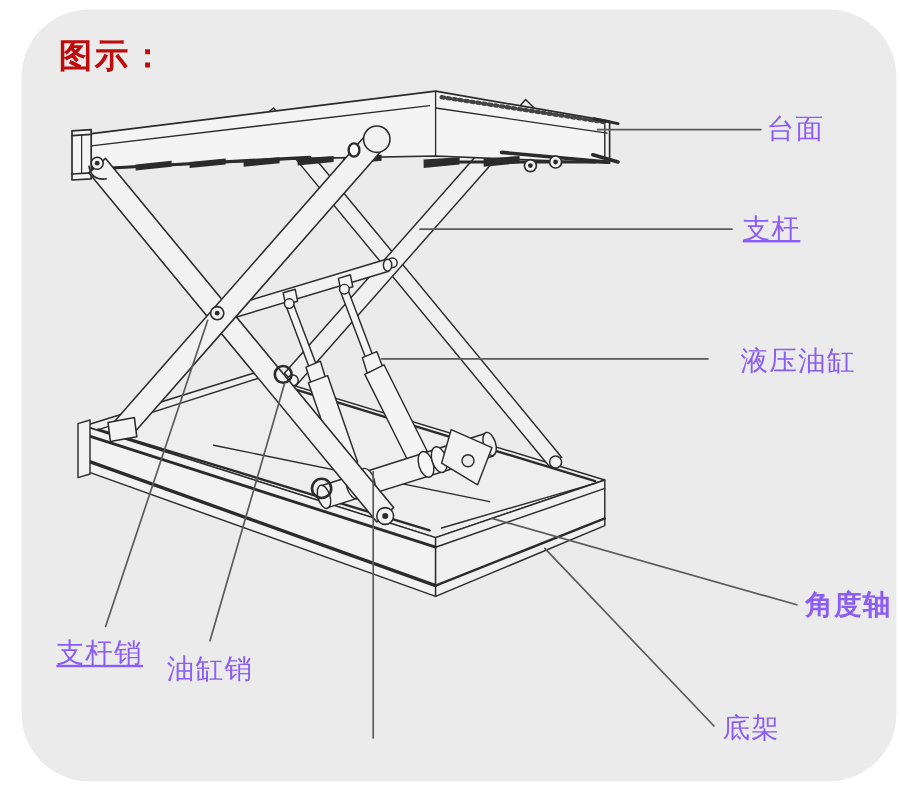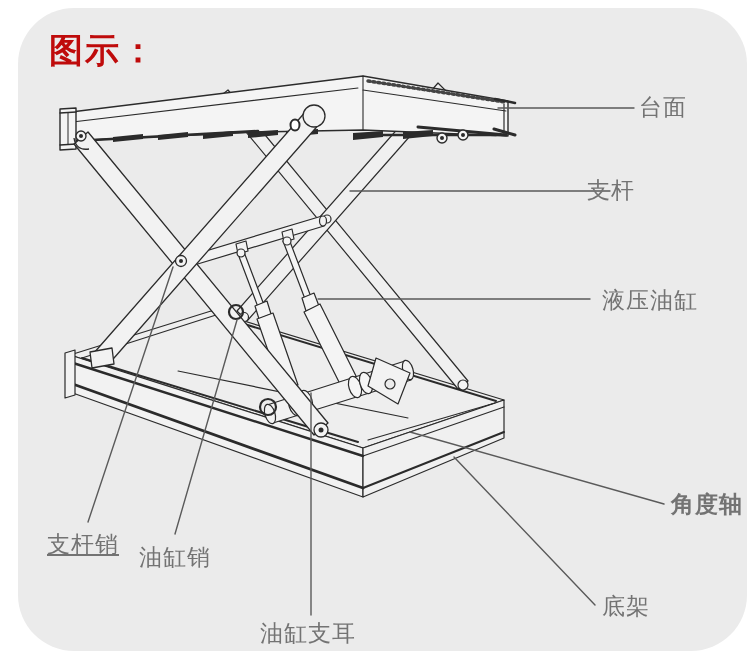--- a/index.html
+++ b/index.html
@@ -6,31 +6,31 @@
   #stage{
     position:relative;width:750px;height:664px;background:#ffffff;overflow:hidden;
     font-family:"Liberation Sans", sans-serif;
   }
   #card{
     position:absolute;left:18px;top:8px;width:729px;height:643px;
     background:#ebebeb;border-radius:56px;
   }
   #diagram-svg{position:absolute;left:0;top:0;width:750px;height:664px;}
   .lbl{
-    position:absolute;color:#737373;font-size:23px;line-height:1.15;
+    position:absolute;color:#8b5cf6;font-size:23px;line-height:1.15;
     white-space:nowrap;letter-spacing:1px;
   }
   #title{
-    position:absolute;left:31px;top:20px;color:#bf0b0b;font-size:34px;
+    position:absolute;left:31px;top:20px;color:#bf0b0b;font-size:28px;
     font-weight:bold;letter-spacing:2px;
   }
   
   #lbl-taimian      {left:621px;top:86px;}
-  #lbl-zhigan       {left:569px;top:169px;}
-  #lbl-yeyayougang  {left:584px;top:279px;}
+  #lbl-zhigan       {left:601px;top:169px;text-decoration:underline;}
+  #lbl-yeyayougang  {left:599px;top:279px;}
   #lbl-jiaoduzhou   {left:653px;top:483px;font-weight:bold;}
   #lbl-dijia        {left:584px;top:586px;font-family:Liberation Serif, serif;}
   #lbl-zhiganxiao   {left:29px;top:523px;text-decoration:underline;}
   #lbl-yougangxiao  {left:121px;top:536px;}
   #lbl-yougangzhier {left:242px;top:612px;}
 </style>
 </head>
 <body>
 
 <div id="stage">
@@ -173,15 +173,14 @@
       </g>
     </svg>
 
     <div class="lbl" id="lbl-taimian">台面</div>
     <div class="lbl" id="lbl-zhigan">支杆</div>
     <div class="lbl" id="lbl-yeyayougang">液压油缸</div>
     <div class="lbl" id="lbl-jiaoduzhou">角度轴</div>
     <div class="lbl" id="lbl-dijia">底架</div>
     <div class="lbl" id="lbl-zhiganxiao">支杆销</div>
     <div class="lbl" id="lbl-yougangxiao">油缸销</div>
-    <div class="lbl" id="lbl-yougangzhier">油缸支耳</div>
   </div>
 </div>
 
 </body></html>

